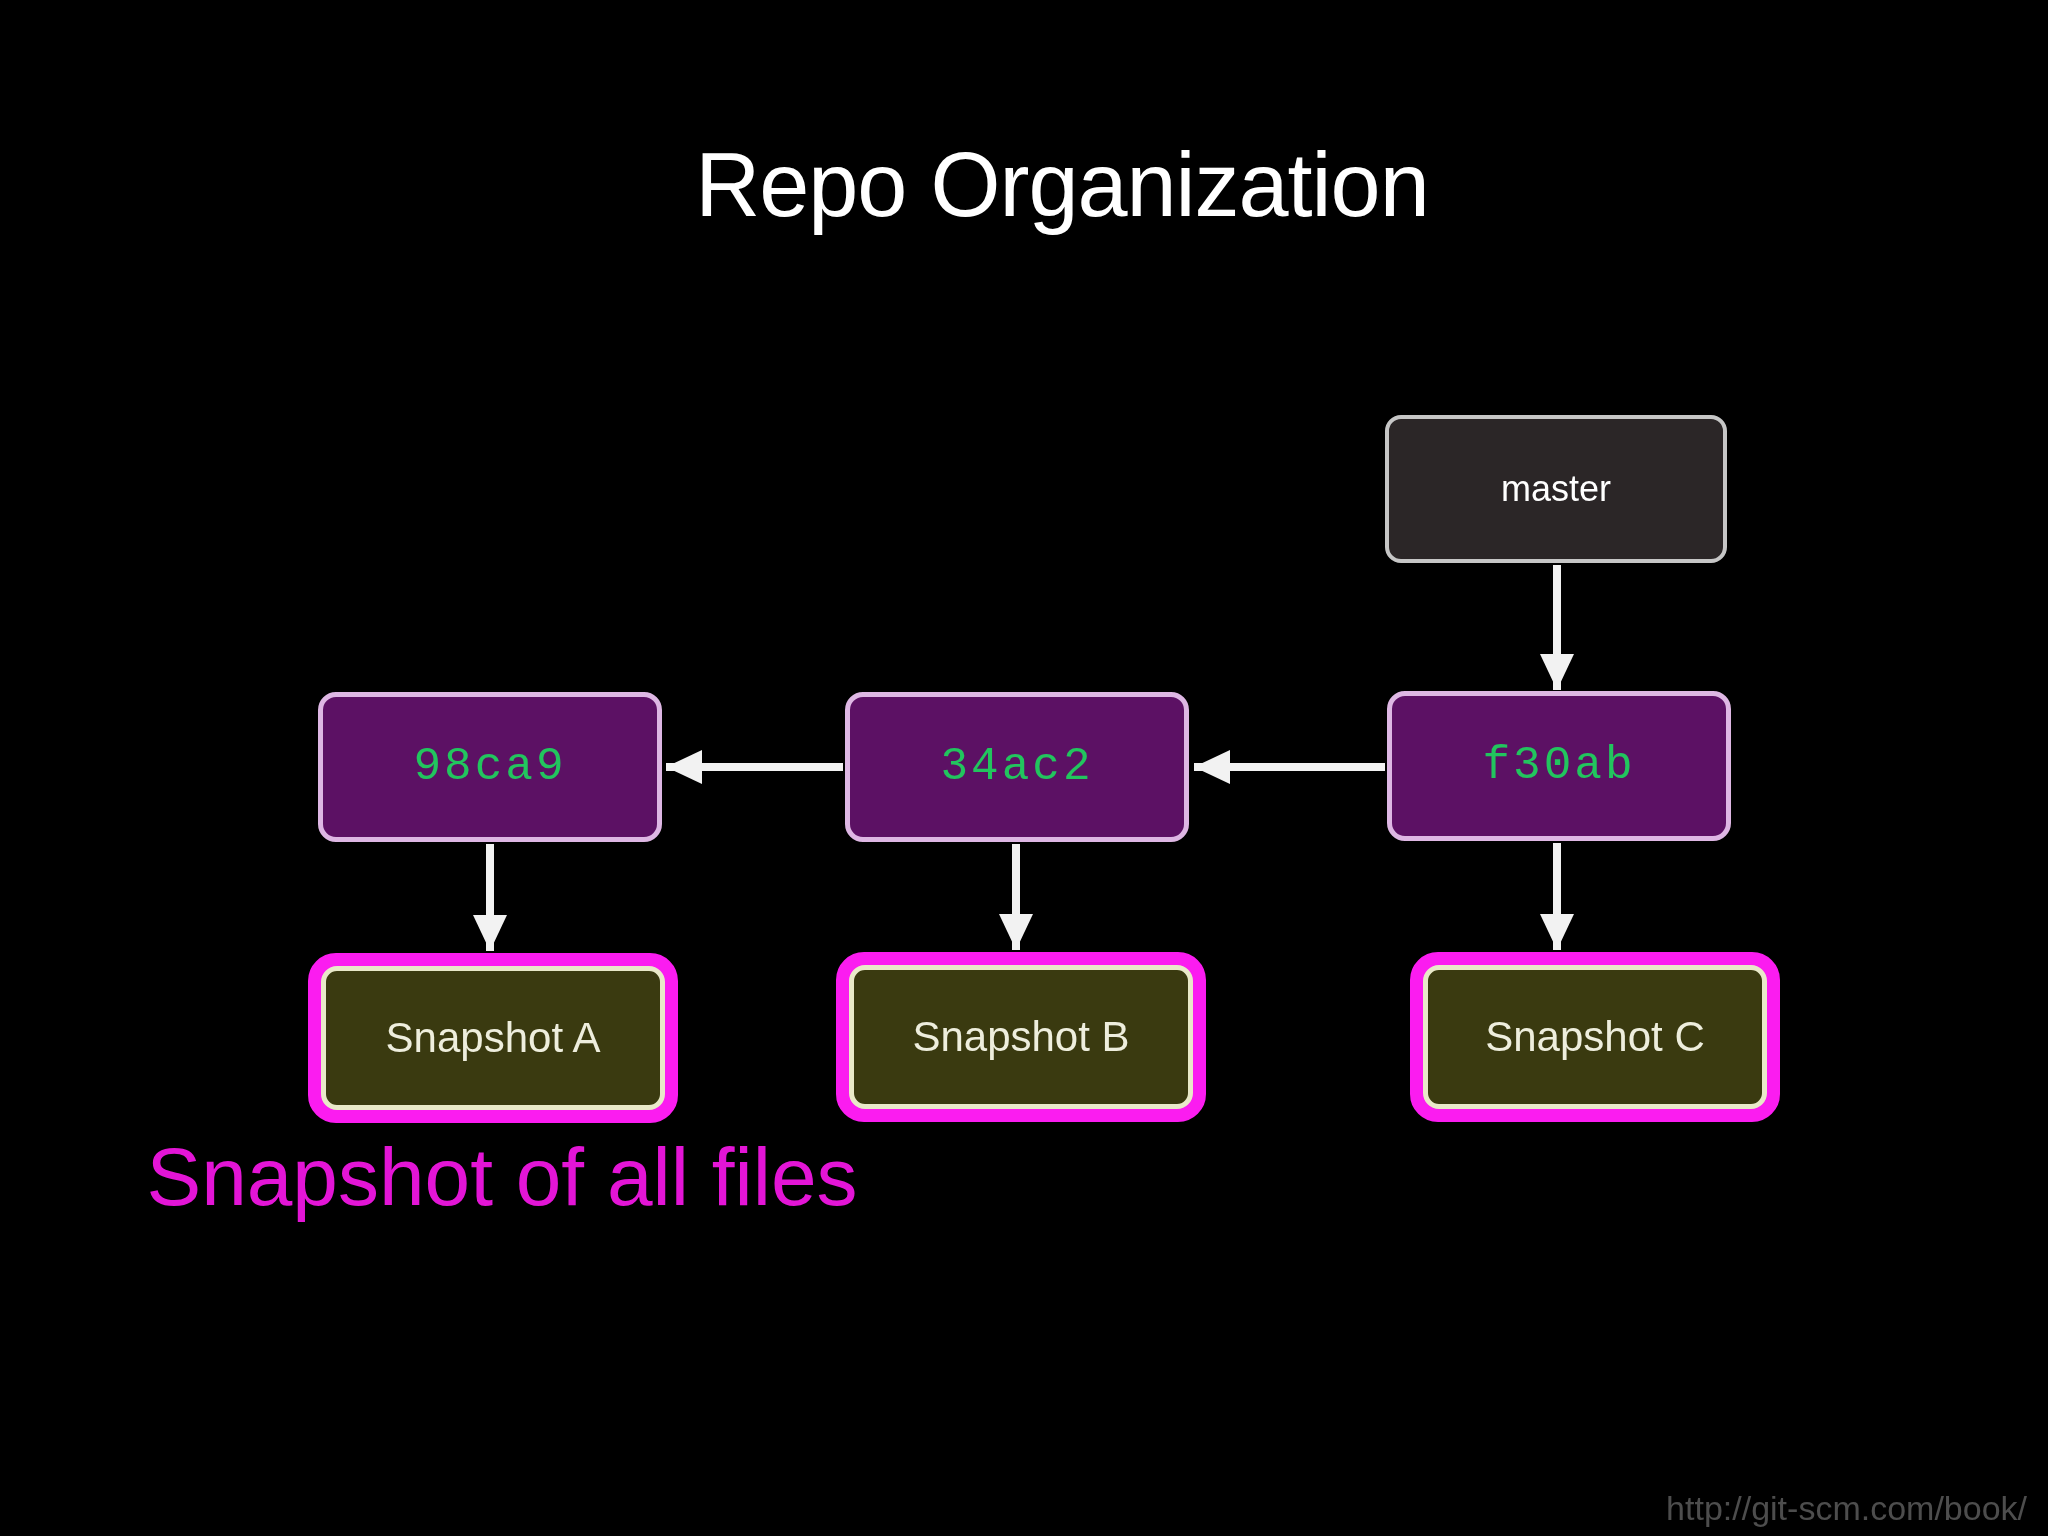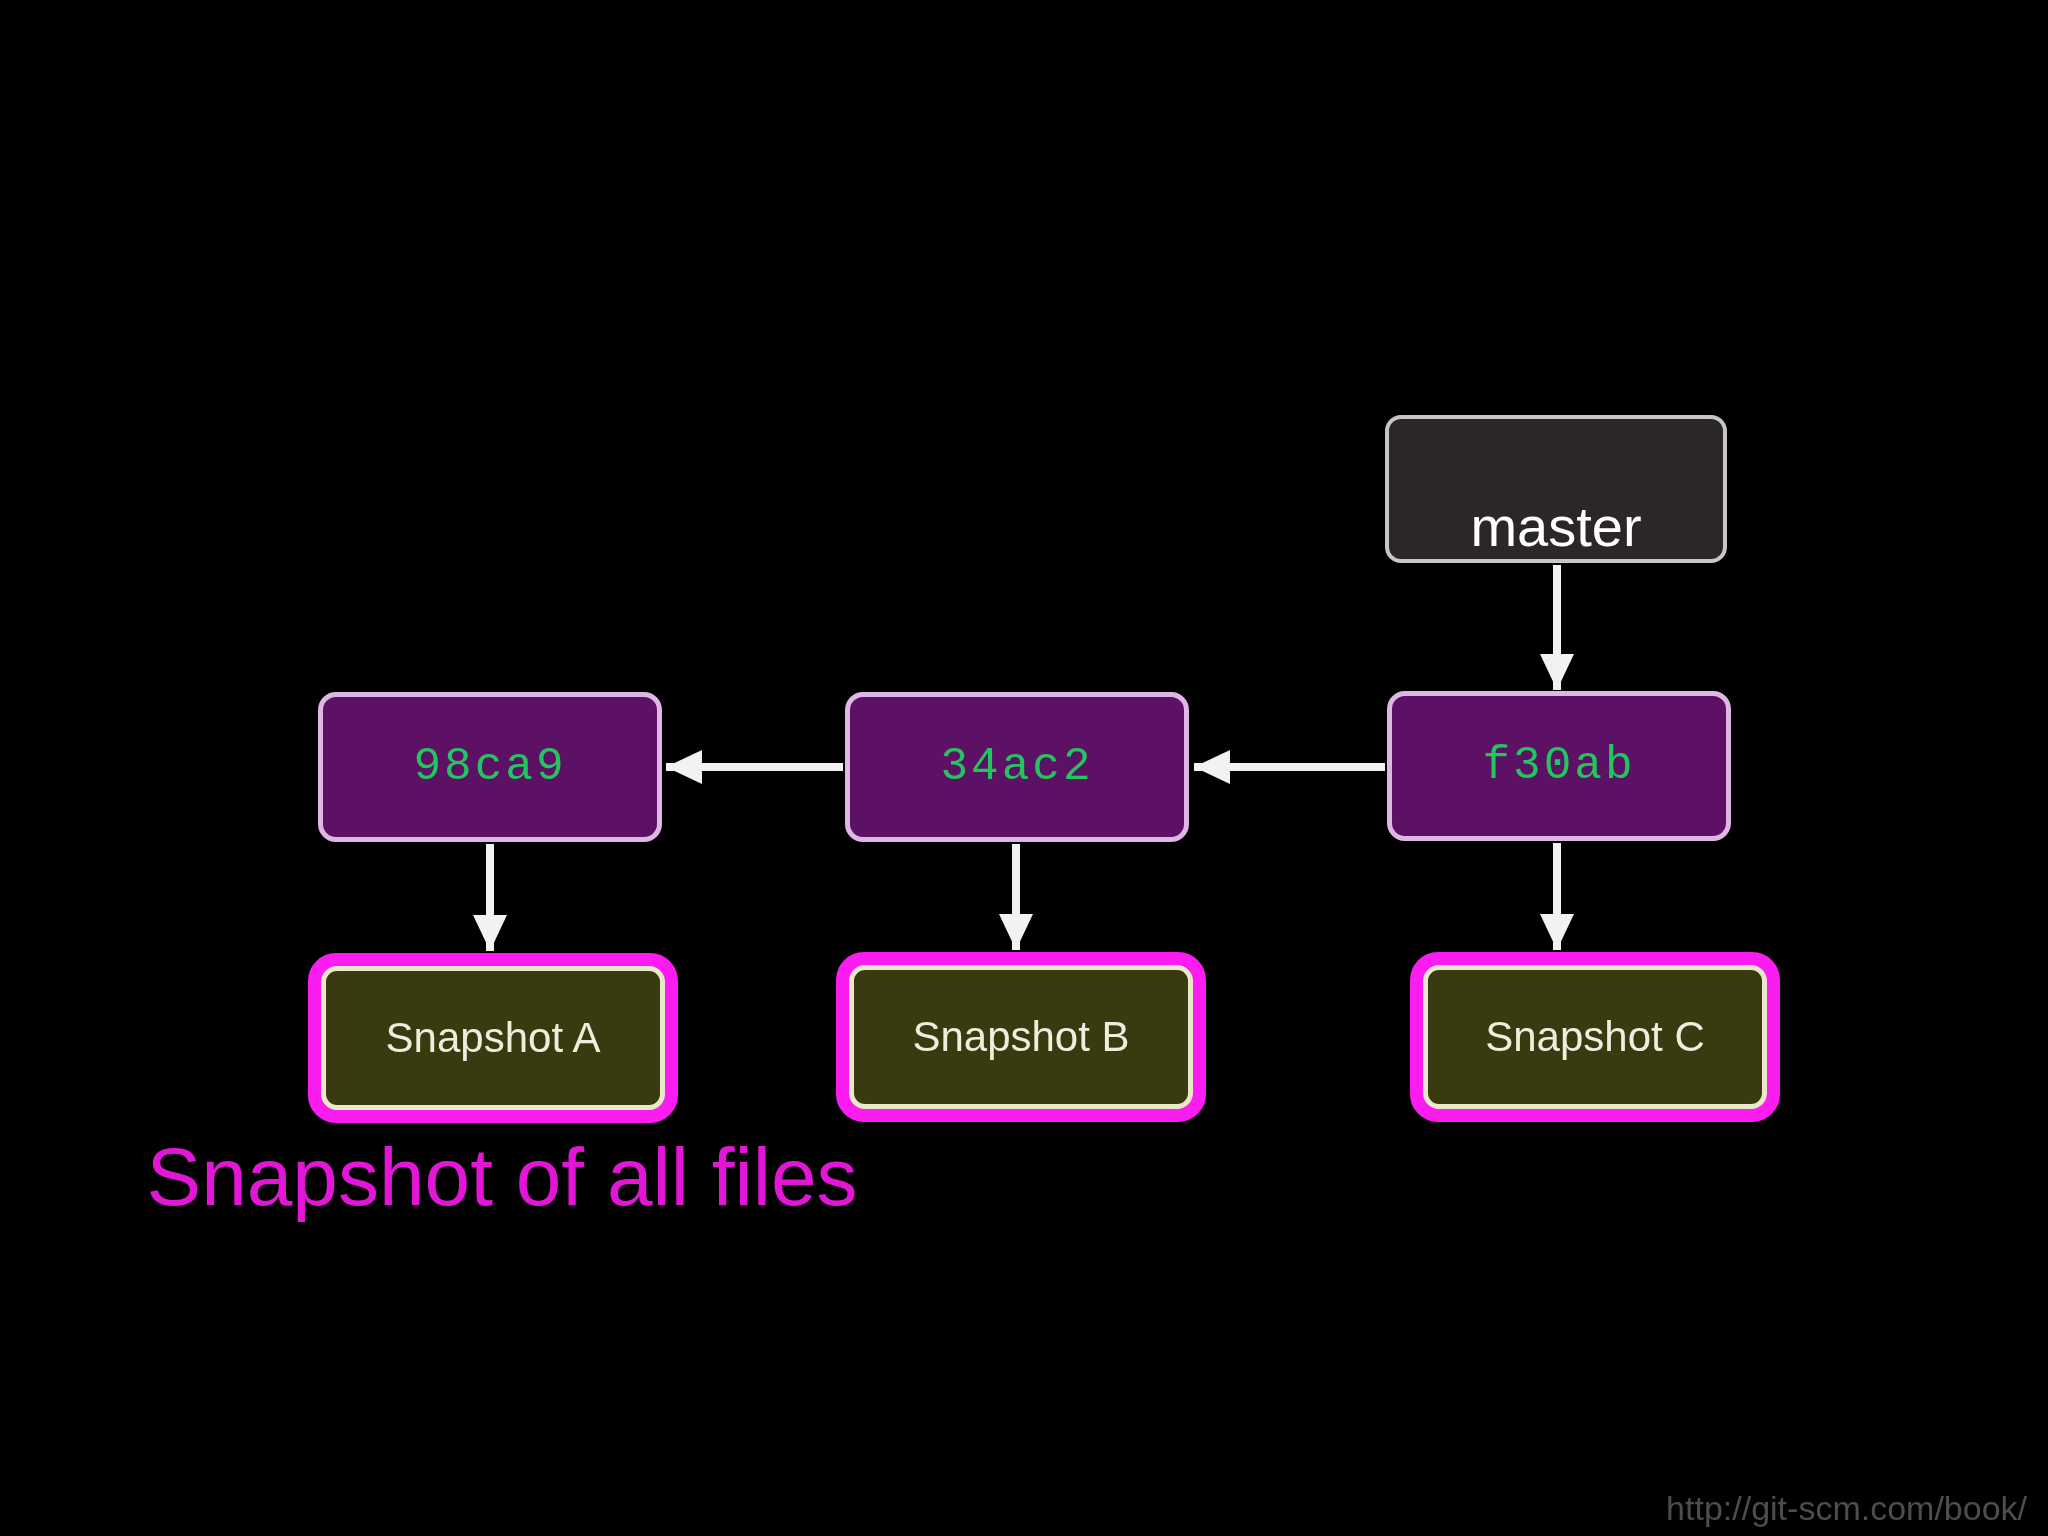--- a/index.html
+++ b/index.html
@@ -40,22 +40,21 @@
     align-items: center;
     justify-content: center;
   }
   .branch-box {
     left: 1385px; top: 415px;
     width: 342px; height: 148px;
     background: #2b2627;
     border: 4px solid #c6c6c6;
     border-radius: 16px;
     color: #ffffff;
-    font-size: 56px;
-    align-items: flex-end;
+    font-size: 36px;
   }
   .commit-box {
     width: 344px; height: 150px;
     background: #5c1164;
     border: 5px solid #deb7e4;
     border-radius: 18px;
     color: #22c55e;
     font-family: "Liberation Mono", monospace;
     font-size: 46px;
     letter-spacing: 3px;
@@ -103,20 +102,21 @@
     bottom: 8px;
     color: #4d4d4d;
     font-size: 34px;
   }
 </style>
 </head>
 <body>
 
 <div class="slide">
 
+  <div class="title">Repo Organization</div>
 
   <svg class="arrows" viewBox="0 0 2048 1536" xmlns="http://www.w3.org/2000/svg">
     <defs>
       <marker id="ah" markerUnits="userSpaceOnUse" markerWidth="36" markerHeight="34" refX="36" refY="17" orient="auto">
         <path d="M0,0 L36,17 L0,34 Z" fill="#f2f2f2"></path>
       </marker>
     </defs>
     <line x1="1557" y1="565" x2="1557" y2="690" stroke="#f2f2f2" stroke-width="8" marker-end="url(#ah)"></line>
     <line x1="1385" y1="767" x2="1194" y2="767" stroke="#f2f2f2" stroke-width="8" marker-end="url(#ah)"></line>
     <line x1="843" y1="767" x2="666" y2="767" stroke="#f2f2f2" stroke-width="8" marker-end="url(#ah)"></line>

